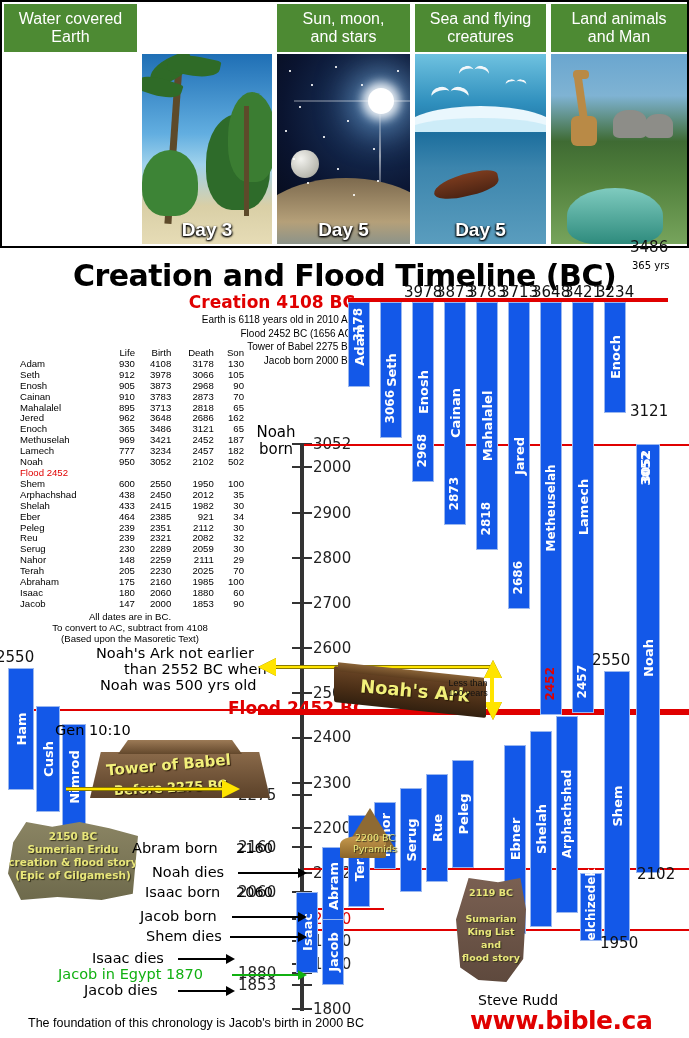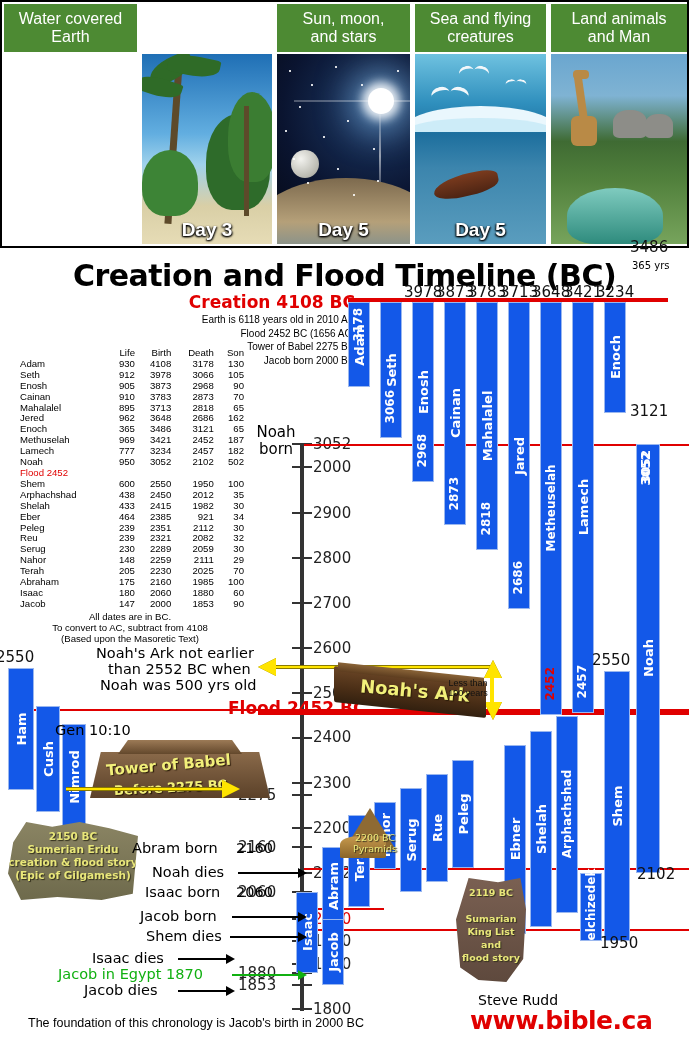--- a/index.html
+++ b/index.html
@@ -625,21 +625,21 @@
     </div>
     <div class="bar" style="left: 580px; width: 22px; top: 872.714px; height: 68.5942px;">
       <span class="nm" style="font-size: 12px;">Melchizedek?</span>
     </div>
     <div class="endlbl side" style="left: 637px; top: 865px;">2102</div>
     <div class="endlbl side" style="left: 600px; top: 934px;">1950</div>
     <div class="endlbl inb" style="left: 639px; top: 452px;">3052</div>
   </div>
 
 <div class="callout" style="left:96px;top:645px;">Noah's Ark not earlier</div>
-<div class="callout" style="left:108px;top:661px;">than 2552 BC when</div>
+<div class="callout" style="left:124px;top:661px;">than 2552 BC when</div>
 <div class="callout" style="left:100px;top:677px;">Noah was 500 yrs old</div>
 
 <div class="yline" style="left:276px;top:665px;width:220px;"></div>
 <div class="yarrowL" style="left:258px;top:658px;"></div>
 <div class="yline" style="left:490px;top:666px;width:4px;height:46px;background:#ffe400;"></div>
 <div class="yarrowR" style="left:484px;top:660px;transform:rotate(-90deg);"></div>
 <div class="yarrowR" style="left:484px;top:702px;transform:rotate(90deg);"></div>
 
 <div id="ark">
   <div class="hull"></div>

